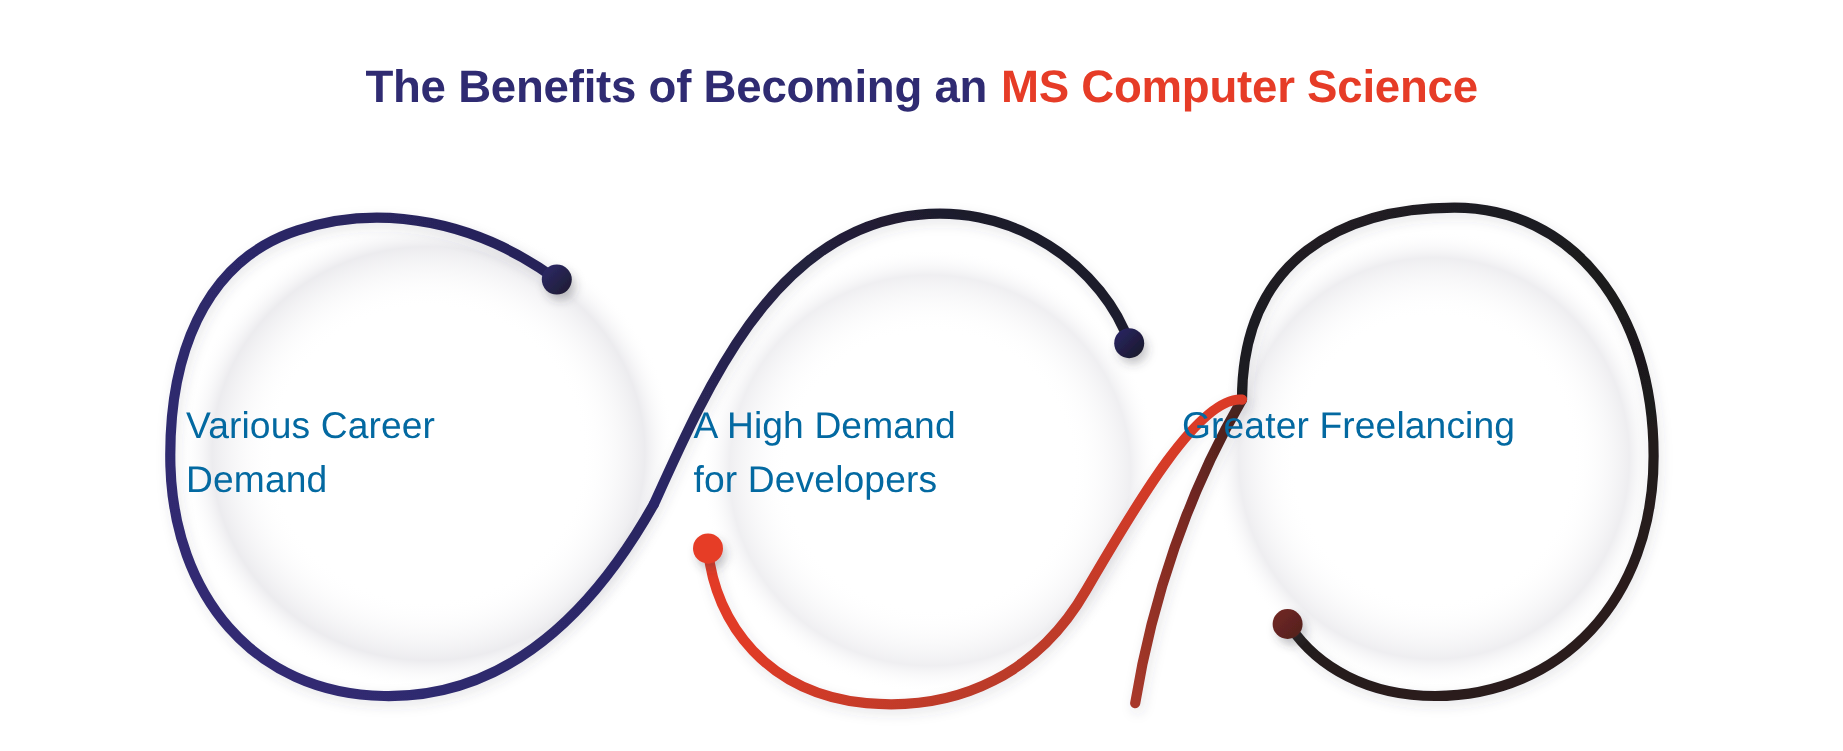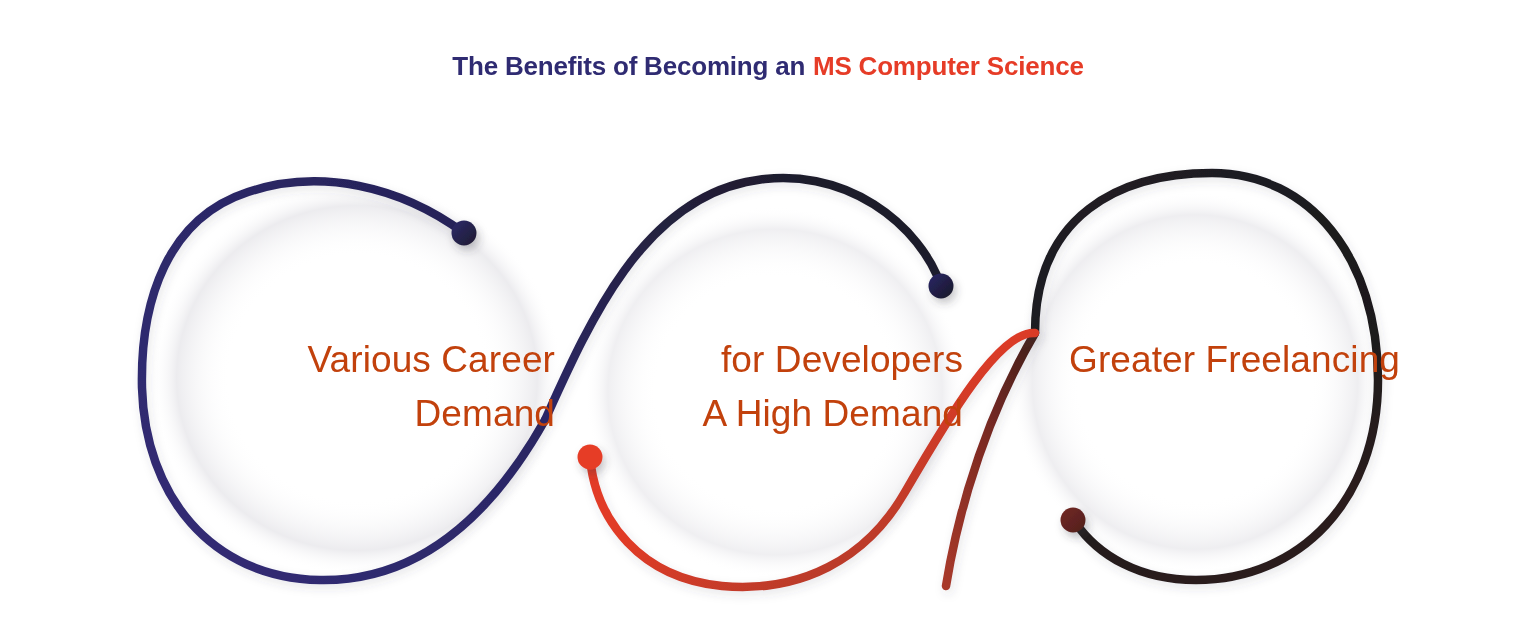--- a/index.html
+++ b/index.html
@@ -20,21 +20,21 @@
     overflow: hidden;
   }
 
   
   .title {
     position: absolute;
     top: 52px;
     left: 0;
     width: 1536px;
     text-align: center;
-    font-size: 26px;
+    font-size: 38px;
     font-weight: 700;
     letter-spacing: -0.2px;
     line-height: 1.15;
     white-space: nowrap;
   }
   .title .part-a { color: #2f2b72; }
   .title .part-b { color: #e63c27; }
   .title .sp { display: inline-block; width: 0.30em; }
 
   
@@ -43,23 +43,23 @@
     left: 0;
     top: 0;
     width: 1536px;
     height: 626px;
     display: block;
   }
 
   
   .label {
     position: absolute;
-    text-align: right;
-    color: #c2410c;
-    font-size: 37px;
+    text-align: left;
+    color: #0369a1;
+    font-size: 31px;
     font-weight: 400;
     line-height: 1.45;
     letter-spacing: 0.1px;
   }
   .label .ln { display: block; white-space: nowrap; }
 
   #label-1 { left: 155px; top: 333px; width: 400px; }
   #label-2 { left: 578px; top: 333px; width: 385px; }
   #label-3 { left: 985px; top: 333px; width: 415px; }
 </style>
@@ -184,21 +184,21 @@
       <circle cx="1073" cy="520" r="12.5" fill="url(#grad-dot4)" filter="url(#dotshadow)"></circle>
     </g>
   </svg>
 
   <div class="label" id="label-1">
     <span class="ln">Various Career</span>
     <span class="ln">Demand</span>
   </div>
 
   <div class="label" id="label-2">
+    <span class="ln">A High Demand</span>
     <span class="ln">for Developers</span>
-    <span class="ln">A High Demand</span>
   </div>
 
   <div class="label" id="label-3">
     <span class="ln">Greater Freelancing</span>
   </div>
 
 </div>
 
 </body></html>

